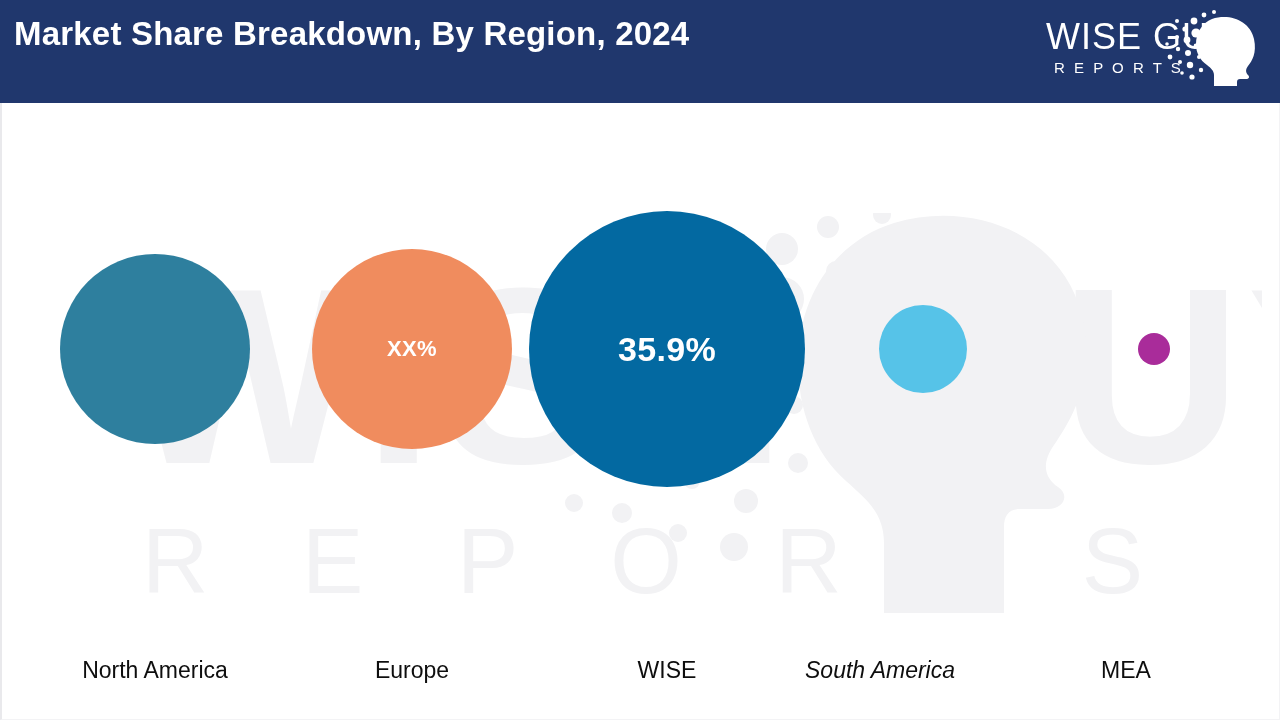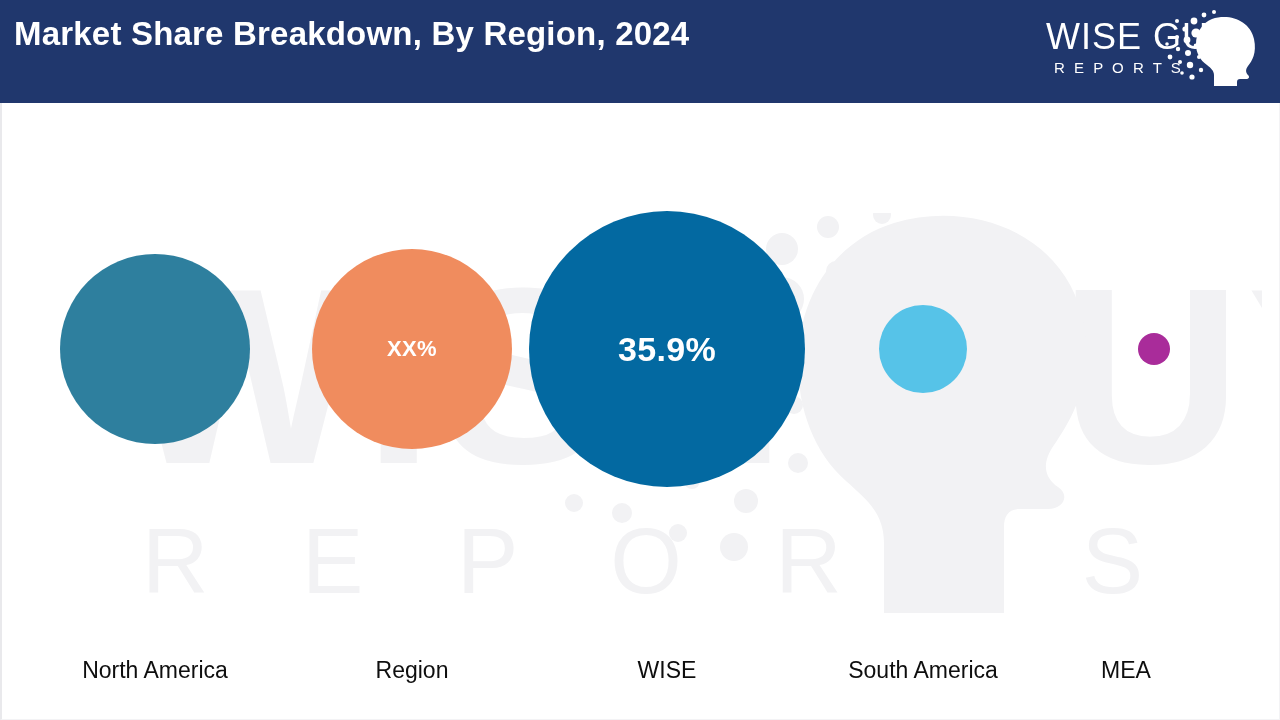--- a/index.html
+++ b/index.html
@@ -220,20 +220,20 @@
         </div>
         <div class="bubble" style="width: 276px; height: 276px; left: 665px; top: 246px; background: #0369a1;">
           <span class="bubble-value" style="font-size: 34px;">35.9%</span>
         </div>
         <div class="bubble" style="width: 88px; height: 88px; left: 921px; top: 246px; background: rgb(86, 195, 232);"></div>
         <div class="bubble" style="width: 32px; height: 32px; left: 1152px; top: 246px; background: rgb(169, 44, 154);"></div>
       </div>
 
     <div class="label-row" id="label-row">
         <div class="cat-label" style="left: 153px;">North America</div>
-        <div class="cat-label" style="left: 410px;">Region</div>
+        <div class="cat-label" style="left: 410px;">Europe</div>
         <div class="cat-label" style="left: 665px;">WISE</div>
-        <div class="cat-label" style="left: 921px;">South America</div>
+        <div class="cat-label" style="left: 878px; font-style: italic;">South America</div>
         <div class="cat-label" style="left: 1124px;">MEA</div>
       </div>
 
   </div>
 </div>
 
 </body></html>

